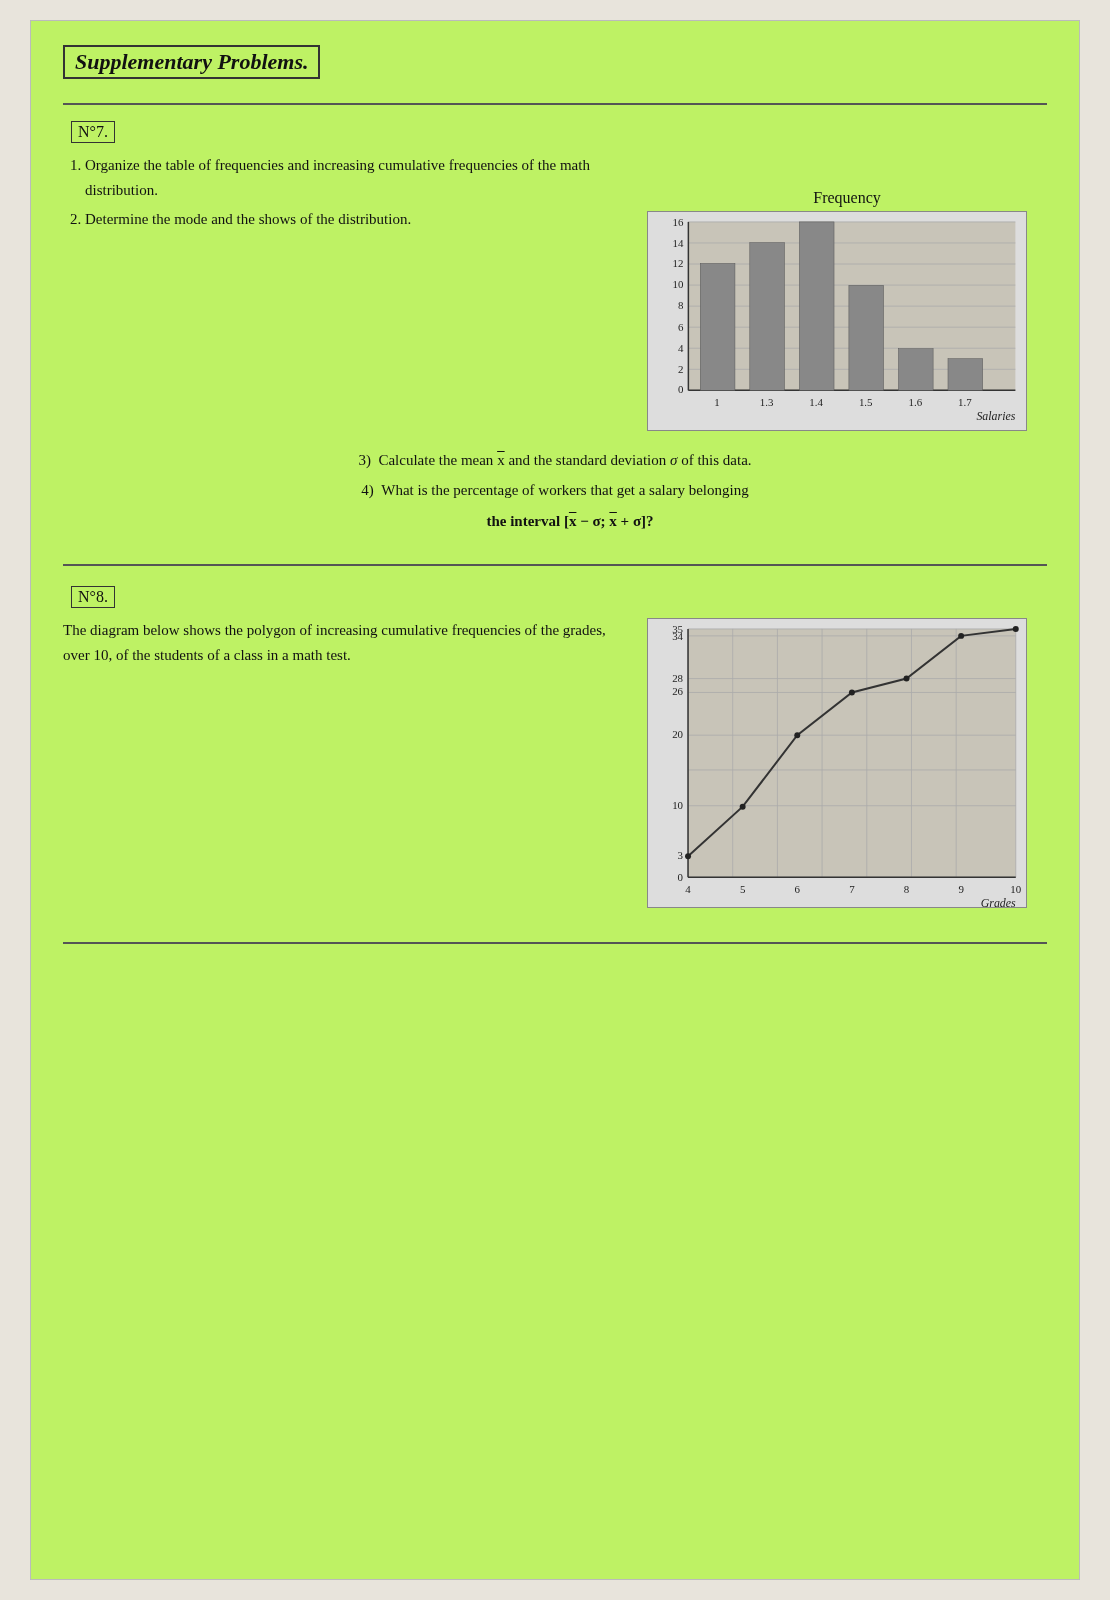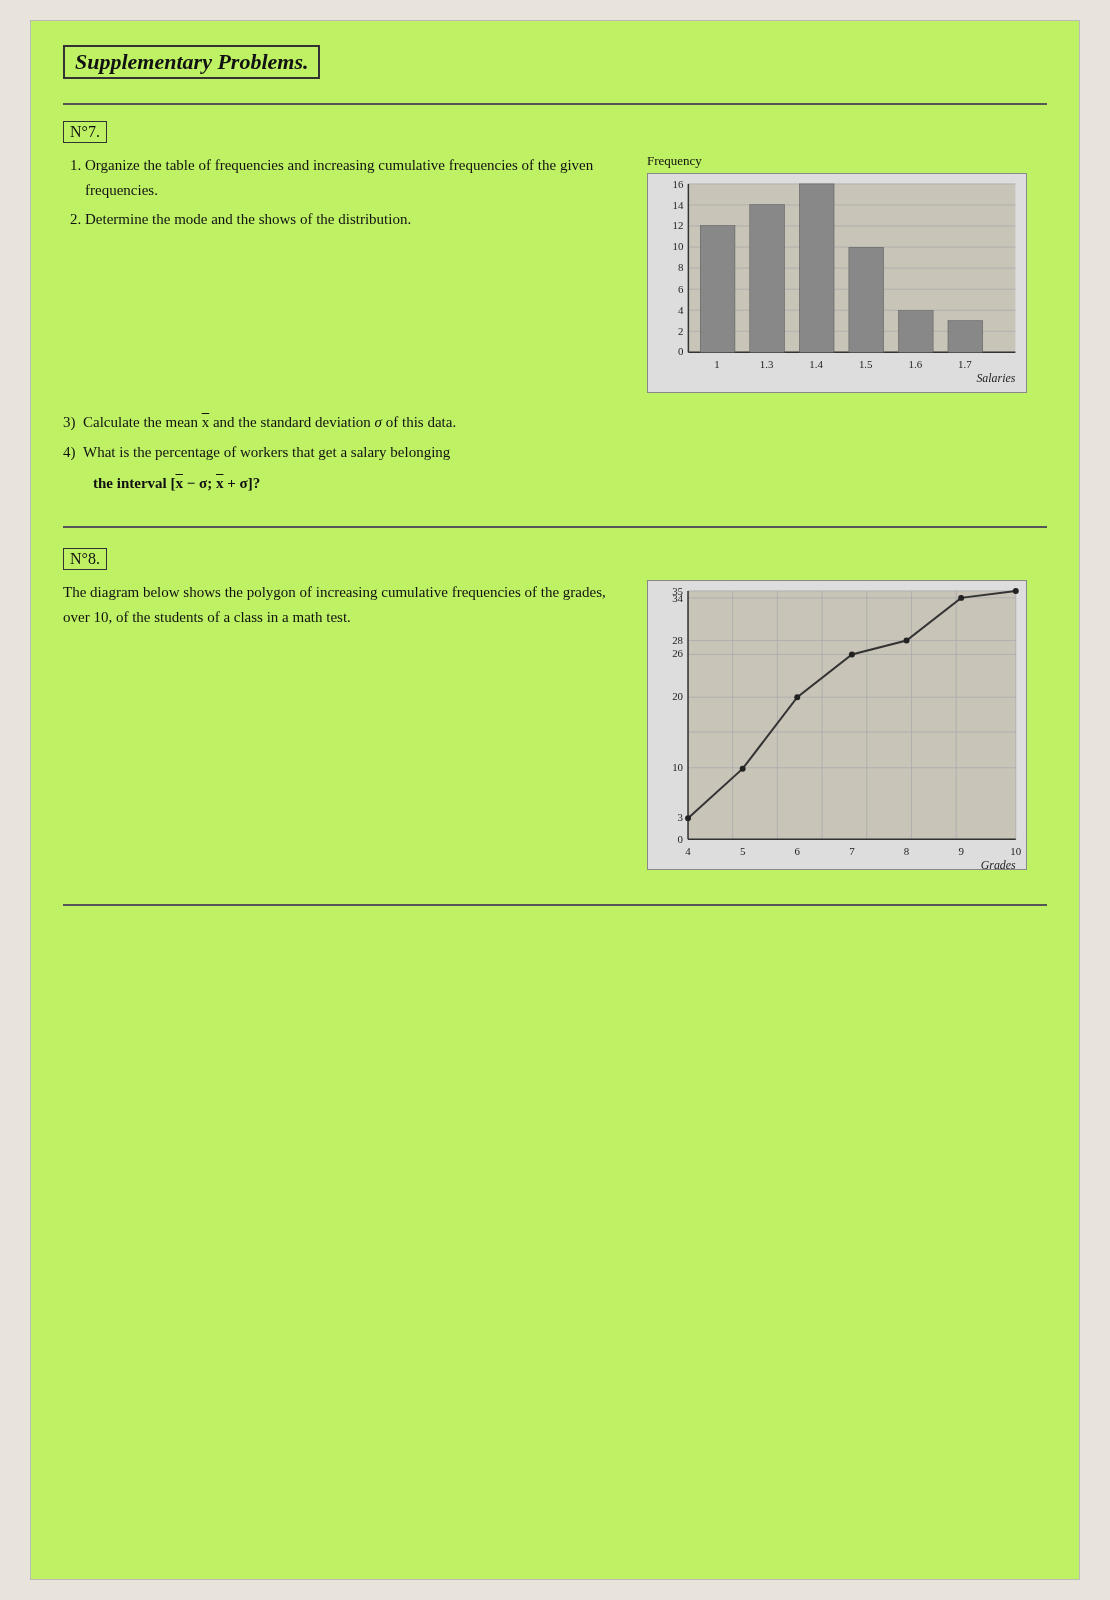--- a/index.html
+++ b/index.html
@@ -34,20 +34,21 @@
     }
     .problem-block {
       margin-bottom: 30px;
     }
     .problem-num {
       display: inline-block;
       border: 1.5px solid #333;
       padding: 1px 6px;
       font-size: 16px;
       margin-bottom: 10px;
+      margin-left: 8px;
     }
     .problem-content {
       display: flex;
       align-items: flex-start;
       gap: 20px;
     }
     .problem-text {
       flex: 1;
       line-height: 1.65;
     }
@@ -58,24 +59,25 @@
       padding-left: 22px;
     }
     .problem-text ol li {
       margin-bottom: 4px;
       line-height: 1.65;
     }
     .chart-area {
       flex: 0 0 400px;
     }
     .chart-title {
-      text-align: left;
-      font-size: 13px;
+      text-align: center;
+      font-size: 16px;
       margin-bottom: 4px;
       font-style: normal;
+      margin-top: 36px;
     }
     svg.bar-chart {
       background: #ddd;
       border: 1px solid #888;
     }
     svg.line-chart {
       background: #ddd;
       border: 1px solid #888;
     }
     .extra-questions {
@@ -99,21 +101,21 @@
   <hr class="section-hr">
 
   
   <div class="problem-block">
     <div class="problem-num">N°7.</div>
 
     <div class="problem-content">
 
       <div class="problem-text">
         <ol>
-          <li>Organize the table of frequencies and increasing cumulative frequencies of the given frequencies.</li>
+          <li>Organize the table of frequencies and increasing cumulative frequencies of the math distribution.</li>
           <li>Determine the mode and the shows of the distribution.</li>
         </ol>
       </div>
 
       <div class="chart-area">
         <div class="chart-title">Frequency</div>
         <svg class="bar-chart" width="380" height="220" viewBox="0 0 380 220">
 
           <rect x="40" y="10" width="330" height="170" fill="#c8c4b8"></rect>
 
@@ -157,21 +159,21 @@
           <text x="169" y="196" text-anchor="middle" font-size="11" fill="#222">1.4</text>
           <text x="219" y="196" text-anchor="middle" font-size="11" fill="#222">1.5</text>
           <text x="269" y="196" text-anchor="middle" font-size="11" fill="#222">1.6</text>
           <text x="319" y="196" text-anchor="middle" font-size="11" fill="#222">1.7</text>
           <text x="370" y="210" text-anchor="end" font-size="12" fill="#222" font-style="italic">Salaries</text>
         </svg>
       </div>
     </div>
 
     
-    <div class="extra-questions" style="margin-top:12px;">
+    <div class="extra-questions" style="margin-top:12px;text-align:center;">
       <p>3)&nbsp;&nbsp;Calculate the mean <span class="overline">x</span> and the standard deviation <em>σ</em> of this data.</p>
       <p>4)&nbsp;&nbsp;What is the percentage of workers that get a salary belonging</p>
       <p style="padding-left:30px;font-weight:bold;">the interval [<span class="overline">x</span> − σ; <span class="overline">x</span> + σ]?</p>
     </div>
   </div>
 
   <hr class="section-hr" style="margin: 20px 0;">
 
   
   <div class="problem-block">

